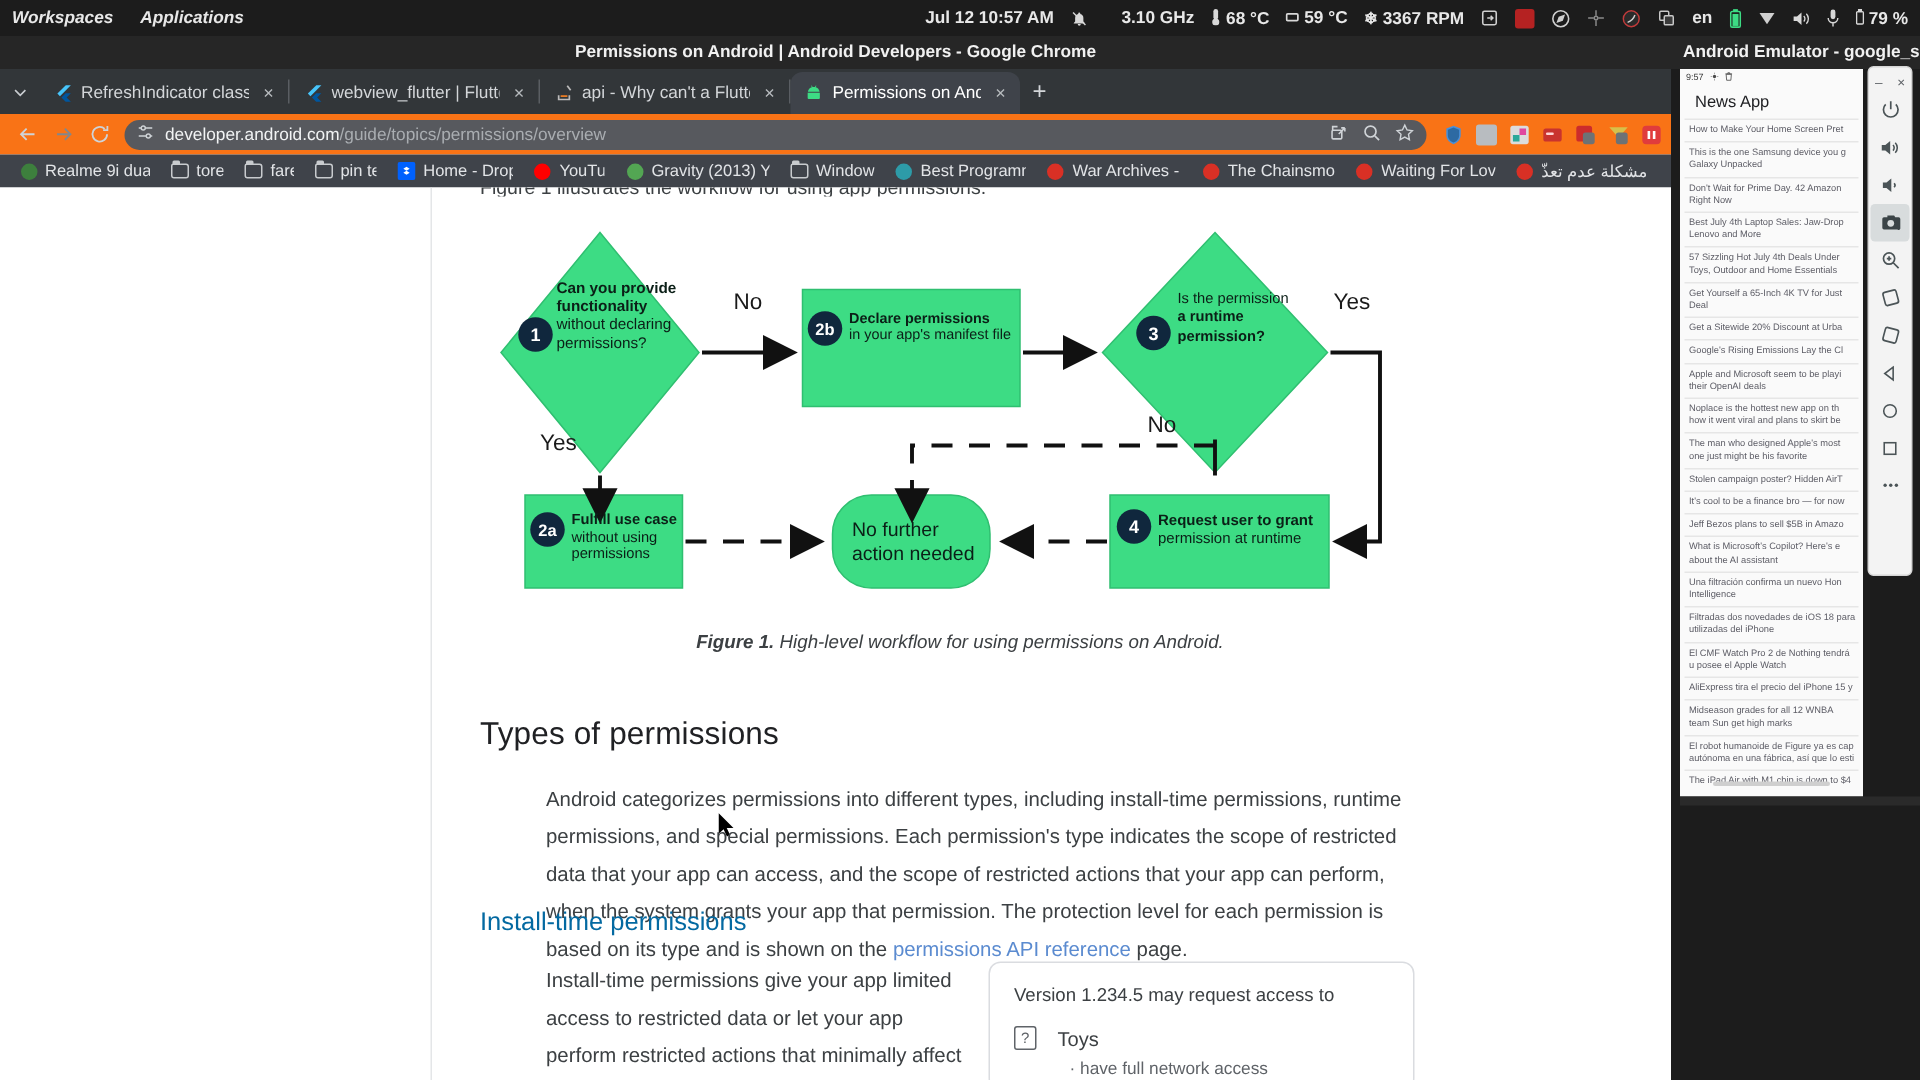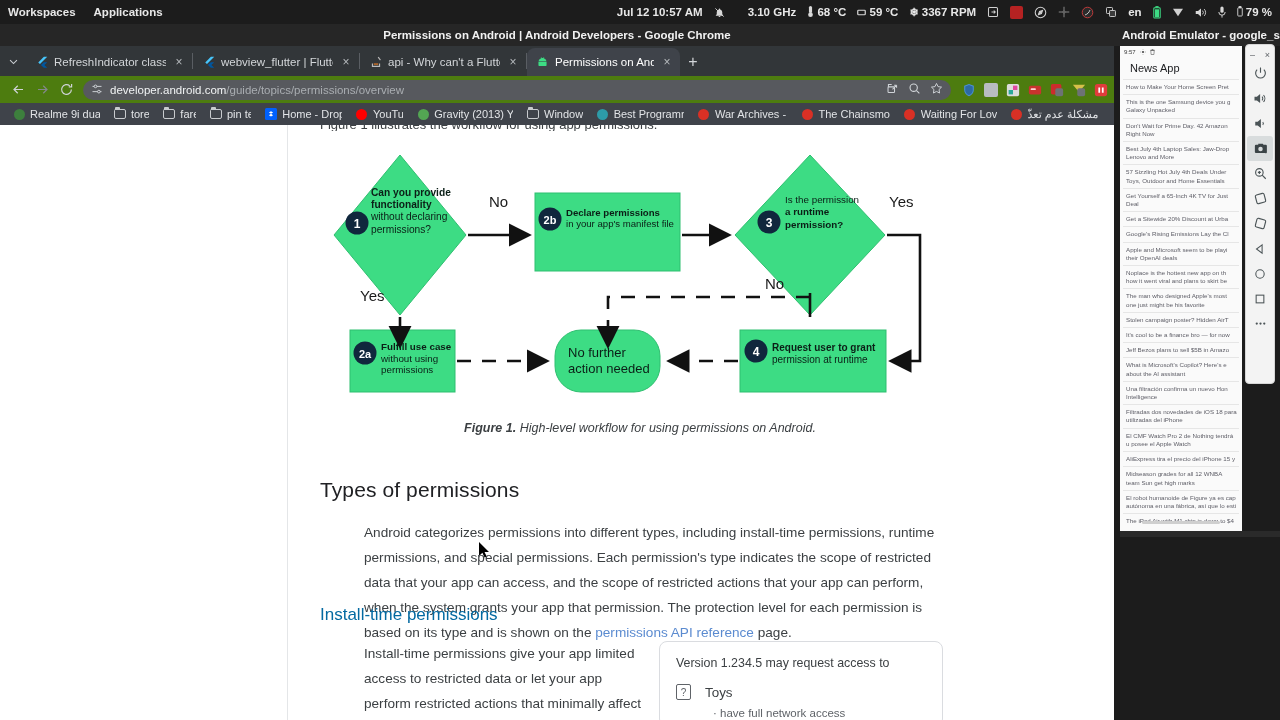--- a/index.html
+++ b/index.html
@@ -13,21 +13,21 @@
   #screen { position: relative; width: 1280px; height: 720px; overflow: hidden; background:#fff; }
 
   
   .os-bar {
     position:absolute; left:0; top:0; width:1280px; height:24px;
     background:#1c1c1c; color:#e8e8e8;
     display:flex; align-items:center;
     font-size:11.5px; font-weight:bold;
     padding: 0 8px;
   }
-  .os-left { display:flex; align-items:center; gap:18px; }
+  .os-left { display:flex; align-items:center; gap:18px;font-style:italic; }
   .os-right { margin-left:auto; display:flex; align-items:center; gap:11px; }
   .os-item { white-space:nowrap; }
   .os-sep { width:1px; }
   .tray-ico { display:inline-flex; align-items:center; justify-content:center; }
   .tray-ico svg { display:block; }
   .osq { font-weight:bold; }
   .ico-box { width:13px; height:13px; border-radius:2px; display:inline-block; }
 
   
   .win-title {
@@ -60,21 +60,21 @@
   .tab.active { background:#3f434a; color:#ffffff; }
   .tab-fav { width:13px; height:13px; flex:0 0 13px; border-radius:2px; display:flex; align-items:center; justify-content:center; }
   .tab-label { overflow:hidden; white-space:nowrap; text-overflow:clip; flex:1 1 auto; }
   .tab-x { width:14px; flex:0 0 14px; text-align:center; color:#b6babd; font-size:12px; line-height:1; }
   .tab-div { width:1px; height:16px; background:#5a5e63; align-self:center; }
   .tab-new { width:26px; height:28px; display:flex; align-items:center; justify-content:center; color:#d3d6d9; font-size:16px; }
 
   
   .navbar {
     position:absolute; left:0; top:76px; width:1114px; height:27px;
-    background:#4d7c0f; display:flex; align-items:center; padding:0 6px; gap:0;
+    background:#f97316; display:flex; align-items:center; padding:0 6px; gap:0;
   }
   .nav-btn { width:24px; height:24px; display:flex; align-items:center; justify-content:center; color:#cfd3d7; }
   .nav-btn.dim { color:#83878b; }
   .omni {
     flex:1 1 auto; height:20px; background:#57595e; border-radius:10px;
     display:flex; align-items:center; padding:0 8px; gap:7px; margin:0 5px;
     font-size:11.5px; color:#e8eaed; overflow:hidden;
   }
   .omni-url { white-space:nowrap; }
   .omni-url .dom { color:#f1f3f4; }

